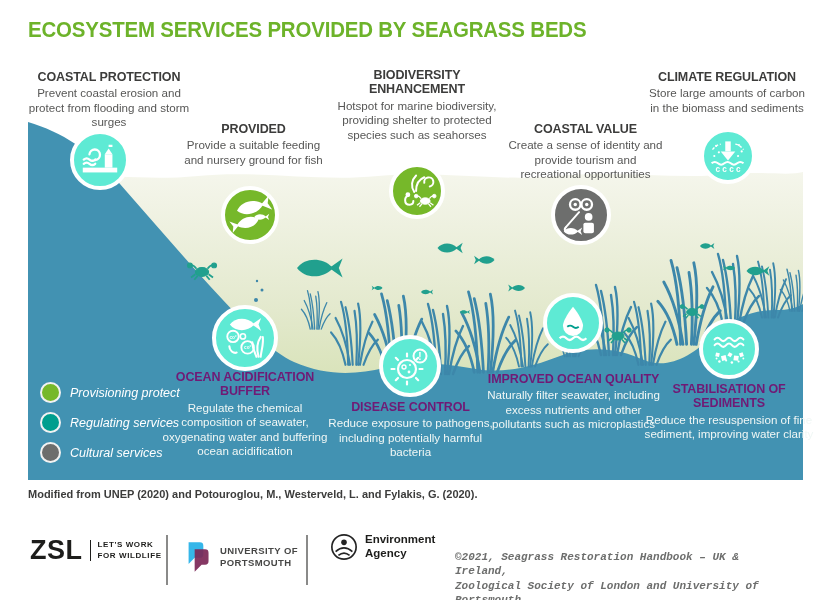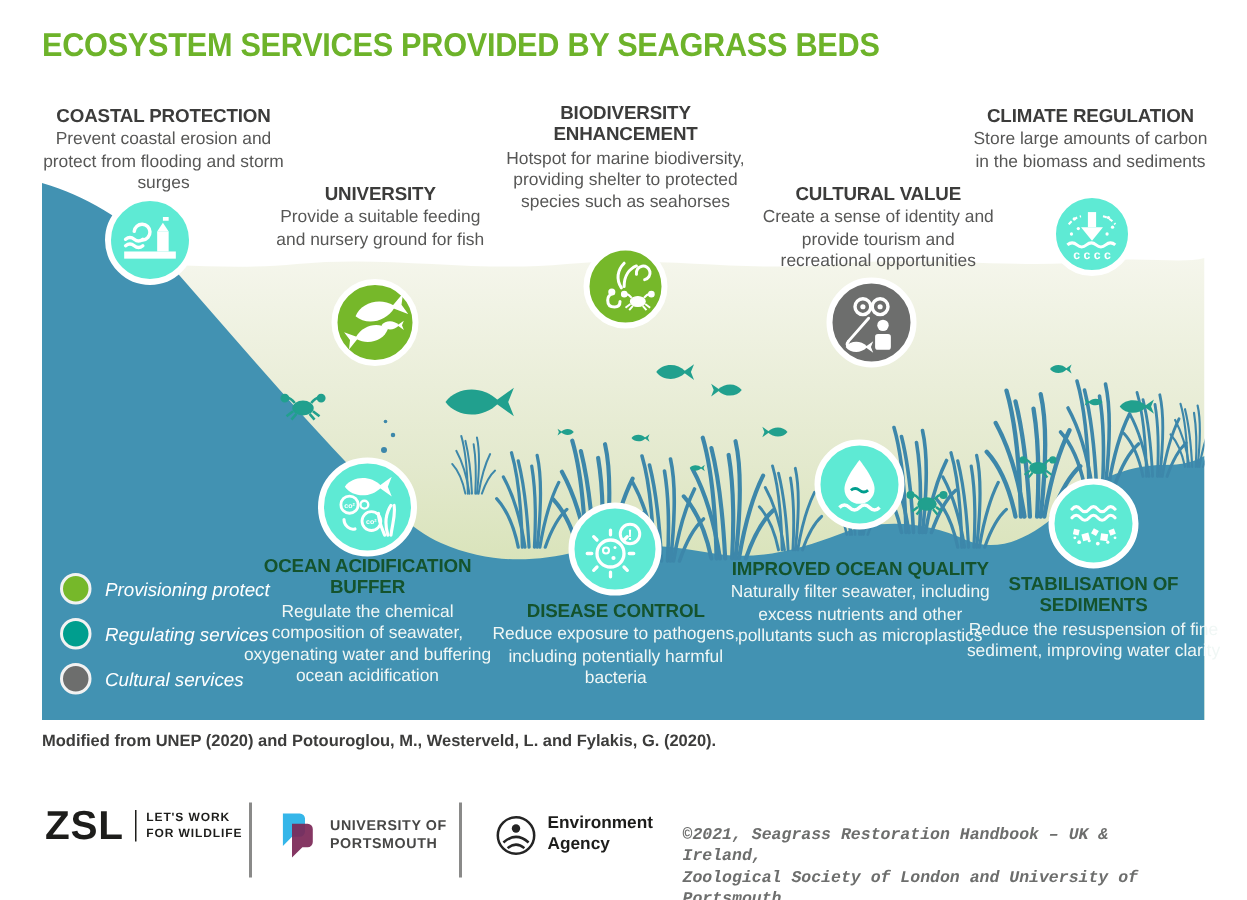--- a/index.html
+++ b/index.html
@@ -13,21 +13,21 @@
     font-size:22px; font-weight:bold; color:#6db32a;
     letter-spacing:-0.2px; white-space:nowrap;
     transform:scaleX(.93); transform-origin:left top;
   }
   .scene { position:absolute; left:28px; top:60px; width:637px; height:420px; }
   .scene svg.backdrop { position:absolute; left:0; top:0; }
 
   .svc { position:absolute; text-align:center; }
   .svc h3 { margin:0 0 2px 0; font-size:12.5px; font-weight:bold; color:#3c3c3b; line-height:1.15; letter-spacing:-0.1px; }
   .svc p  { margin:0; font-size:11.6px; color:#575756; line-height:1.24;text-align:center; }
-  .svc.light h3 { color:#14532d; }
+  .svc.light h3 { color:#701a75; }
   .svc.light p  { color:#f0f7f5; }
 
   .badge {
     position:absolute; border-radius:50%; border:4px solid #fff;
     display:flex; align-items:center; justify-content:center;
   }
   .bg-teal  { background:#5eead4; }
   .bg-green { background:#76b82a; }
   .bg-grey  { background:#6d6e6d; }
 
@@ -43,21 +43,21 @@
 
   .footer { position:absolute; left:0; top:533px; width:831px; height:56px; }
   .zsl-block { position:absolute; left:30px; top:4px; display:flex; align-items:center; }
   .zsl-wordmark { font-size:27px; font-weight:900; color:#1d1d1b; letter-spacing:0.5px; line-height:1; }
   .zsl-tagline { margin-left:7px; padding-left:7px; border-left:1.5px solid #1d1d1b; }
   .zsl-tagline div { font-size:8px; font-weight:900; color:#1d1d1b; letter-spacing:0.6px; line-height:1.3; }
   .fdiv { position:absolute; top:2px; width:1.5px; height:50px; background:#8a8a89; }
   .uop-block { position:absolute; left:186px; top:6px; display:flex; align-items:center; }
   .uop-text { margin-left:8px; }
   .uop-text div { font-size:9.5px; font-weight:900; color:#474746; letter-spacing:0.4px; line-height:1.25; }
-  .ea-block { position:absolute; left:330px; top:10px; display:flex; align-items:center; }
+  .ea-block { position:absolute; left:330px; top:0; display:flex; align-items:center; }
   .ea-text { margin-left:7px; }
   .ea-text div { font-size:11.5px; font-weight:bold; color:#1d1d1b; line-height:1.2; }
   .copyright { position:absolute; left:455px; top:17px; width:330px;font-family:Liberation Mono, monospace; }
   .copyright div { font-size:11px; font-weight:bold; font-style:italic; color:#6d6e6d; line-height:1.3; }
 </style>
 </head>
 <body>
 
 <div class="page">
 
@@ -141,29 +141,29 @@
         <use href="#crab" transform="translate(590,276) scale(1.0)"></use>
         <use href="#crab" transform="translate(664,252) scale(0.9)"></use>
       </g>
     </svg>
 
     <div class="svc" style="left:0px; top:10px; width:162px">
       <h3>COASTAL PROTECTION</h3>
       <p>Prevent coastal erosion and protect from flooding and storm surges</p>
     </div>
     <div class="svc" style="left:148px; top:62px; width:155px">
-      <h3>UNIVERSITY</h3>
+      <h3>PROVIDED</h3>
       <p>Provide a suitable feeding and nursery ground for fish</p>
     </div>
     <div class="svc" style="left:308px; top:8px; width:162px">
       <h3>BIODIVERSITY ENHANCEMENT</h3>
       <p>Hotspot for marine biodiversity, providing shelter to protected species such as seahorses</p>
     </div>
     <div class="svc" style="left:476px; top:62px; width:163px">
-      <h3>CULTURAL VALUE</h3>
+      <h3>COASTAL VALUE</h3>
       <p>Create a sense of identity and provide tourism and recreational opportunities</p>
     </div>
     <div class="svc" style="left:620px; top:10px; width:158px">
       <h3>CLIMATE REGULATION</h3>
       <p>Store large amounts of carbon in the biomass and sediments</p>
     </div>
 
     <div class="svc light" style="left:128px; top:310px; width:178px">
       <h3>OCEAN ACIDIFICATION BUFFER</h3>
       <p>Regulate the chemical composition of seawater, oxygenating water and buffering ocean acidification</p>

